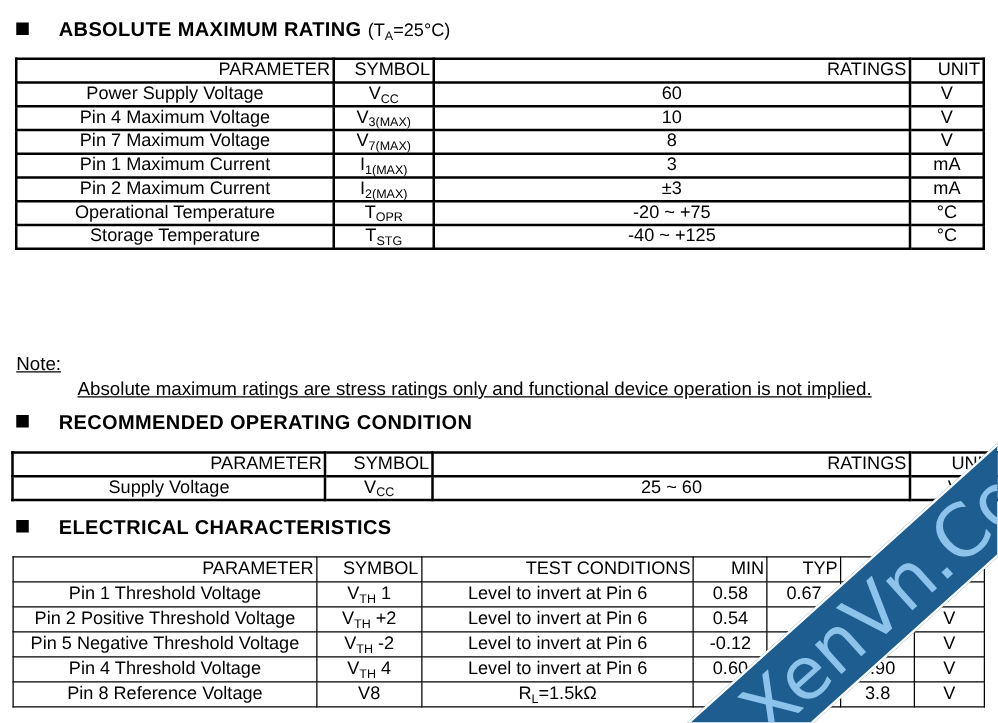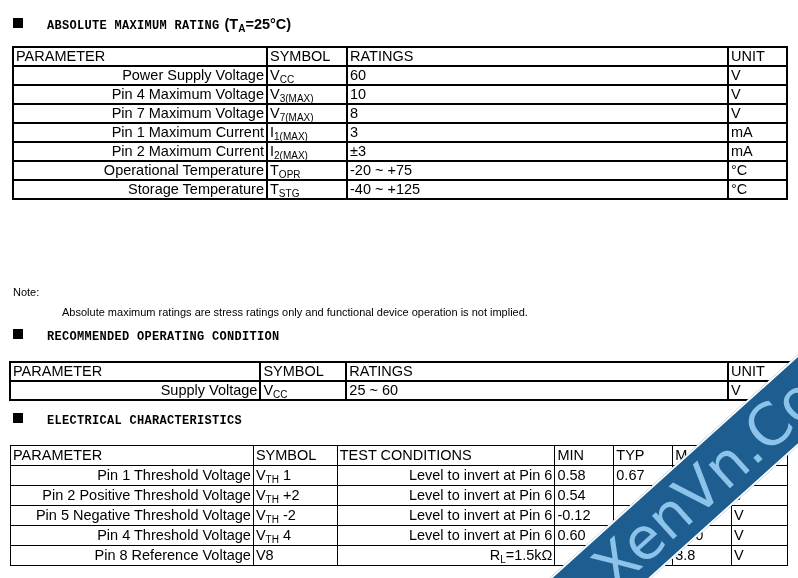--- a/index.html
+++ b/index.html
@@ -1,28 +1,28 @@
 <!DOCTYPE html>
 <html><head>
 <meta charset="utf-8">
 <style>
   html, body { margin:0; padding:0; background:#fff; }
   body { width:798px; height:578px; position:relative; overflow:hidden; font-family:"Liberation Sans", sans-serif; color:#000; }
   .sec-title { position:absolute; display:flex; align-items:baseline; white-space:nowrap; }
   .bullet { display:inline-block; width:10px; height:10px; background:#000; margin-right:24px; position:relative; top:-1px; }
-  .sec-title .main { font-family:Liberation Mono, monospace; font-weight:bold; font-size:12px; letter-spacing:0.3px; }
-  .sec-title .cond { font-size:14.5px; margin-left:5px;font-weight:bold; }
+  .sec-title .main { font-family:Liberation Sans, sans-serif; font-weight:bold; font-size:16px; letter-spacing:0.3px; }
+  .sec-title .cond { font-size:14.5px; margin-left:5px; }
   table { position:absolute; border-collapse:collapse; font-size:14.5px; }
   td, th { border:2px solid #000; padding:0 2px; height:17px; line-height:17px; font-weight:normal; white-space:nowrap; }
-  th { text-align:left; }
-  td.c { }
-  td.l { text-align:right;margin-left:12px; }
+  th { text-align:right; }
+  td.c { text-align:center; }
+  td.l { text-align:center;margin-left:12px; }
   sub { font-size:10px; vertical-align:-3px; line-height:0; }
   .t3 td, .t3 th { border:1px solid #000; height:19px; line-height:19px; }
-  .note { position:absolute; font-size:11px; line-height:20px; }
+  .note { position:absolute; font-size:15px; line-height:20px;text-decoration:underline; }
   .note .lbl { display:inline-block; width:49px; }
 </style>
 </head>
 <body>
 
 <div class="sec-title" style="left:13px; top:16px;">
   <span class="bullet"></span>
   <span class="main">ABSOLUTE MAXIMUM RATING</span>
   <span class="cond"><span>(T</span><sub>A</sub><span>=25°C)</span></span>
 </div>

